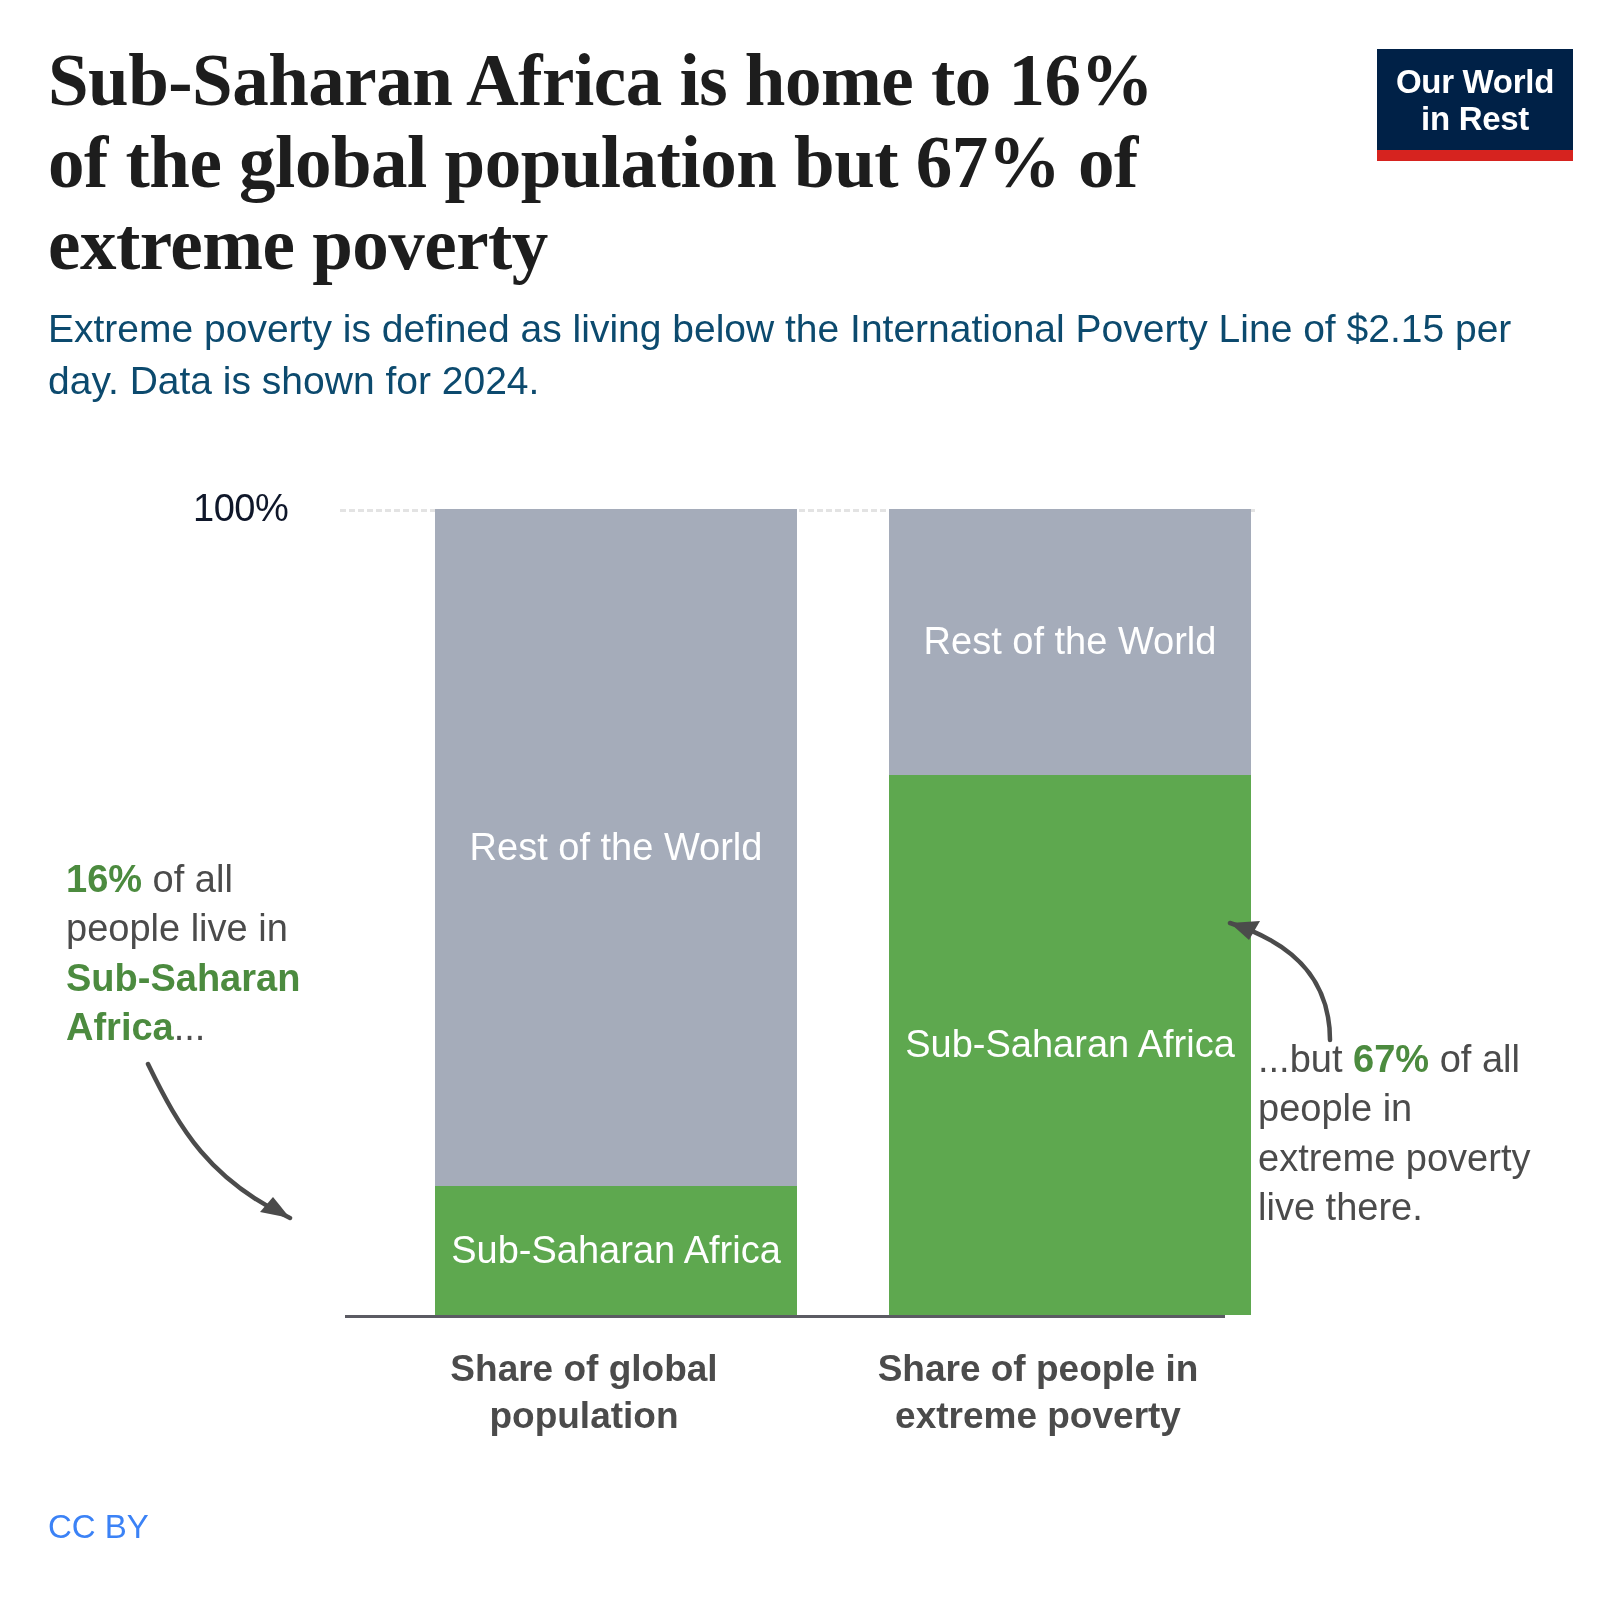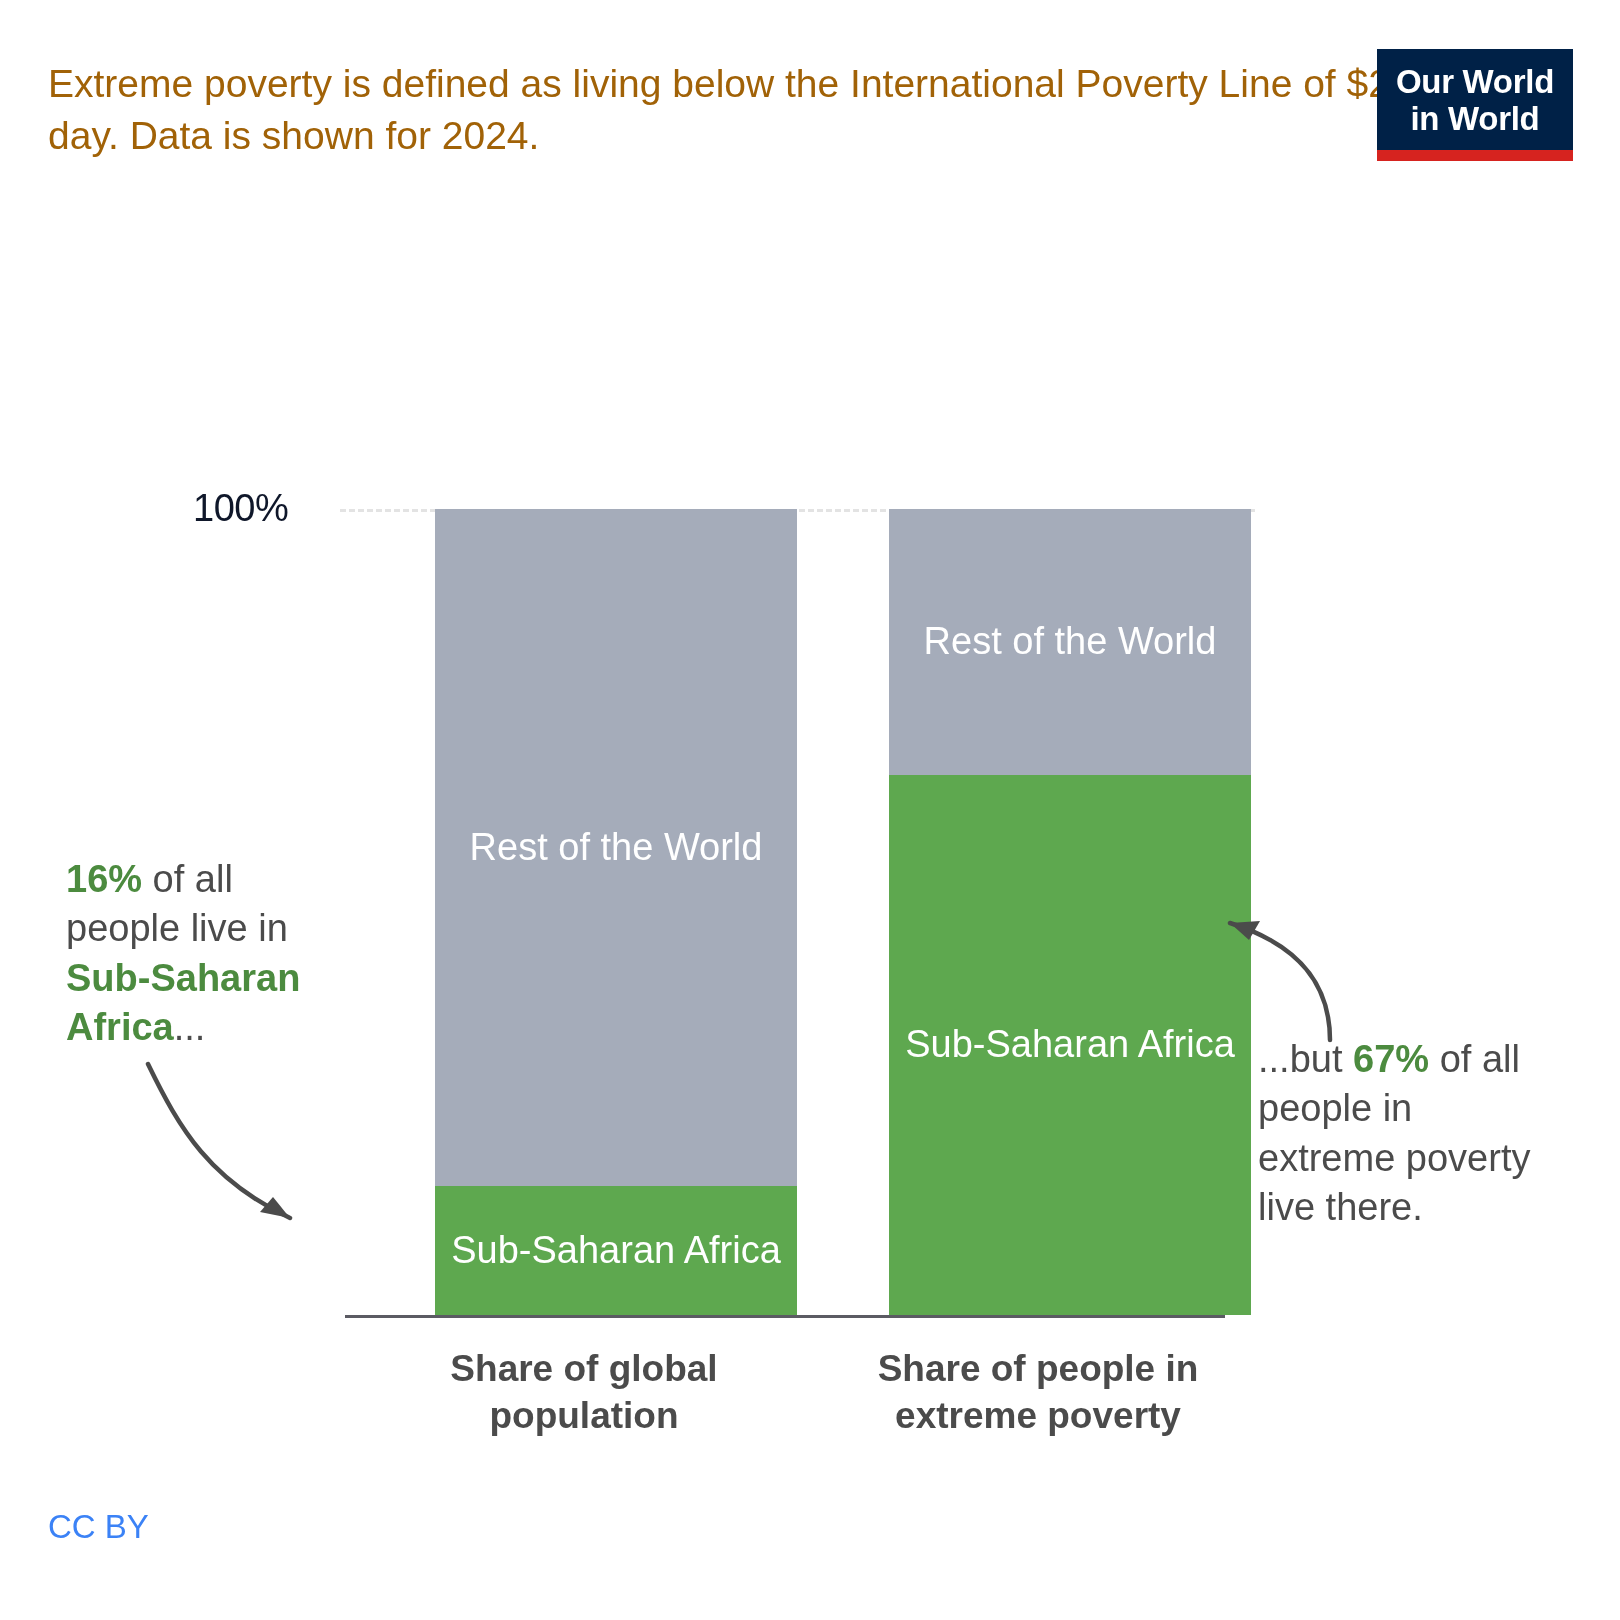--- a/index.html
+++ b/index.html
@@ -30,21 +30,21 @@
     letter-spacing: -0.5px;
     color: #1d1d1d;
     width: 1180px;
     margin: 0;
   }
   #subtitle {
     margin: 18px 0 0 0;
     font-family: "Liberation Sans", sans-serif;
     font-size: 39px;
     line-height: 1.33;
-    color: #a16207;
+    color: #0c4a6e;
     width: 1490px;
     font-weight: 400;
   }
 
   
   #logo {
     position: absolute;
     left: 1377px;
     top: 49px;
     width: 196px;
@@ -187,27 +187,28 @@
     color: #6e6e6e;
   }
   #license {
     color: #3b82f6;
   }
 </style>
 </head>
 <body>
 
 <div id="header">
+  <h1 id="title">Sub-Saharan Africa is home to 16% of the global population but 67% of extreme poverty</h1>
   <p id="subtitle">Extreme poverty is defined as living below the International Poverty Line of $2.15 per day. Data is shown for 2024.</p>
 </div>
 
 <div id="logo">
   <div id="logo-box">
     <div>Our World</div>
-    <div>in World</div>
+    <div>in Rest</div>
   </div>
   <div id="logo-bar"></div>
 </div>
 
 <div id="chart">
 
   <div class="axis-label-100">100%</div>
   <div id="gridline"></div>
 
   <div class="bar" id="bar-population">

